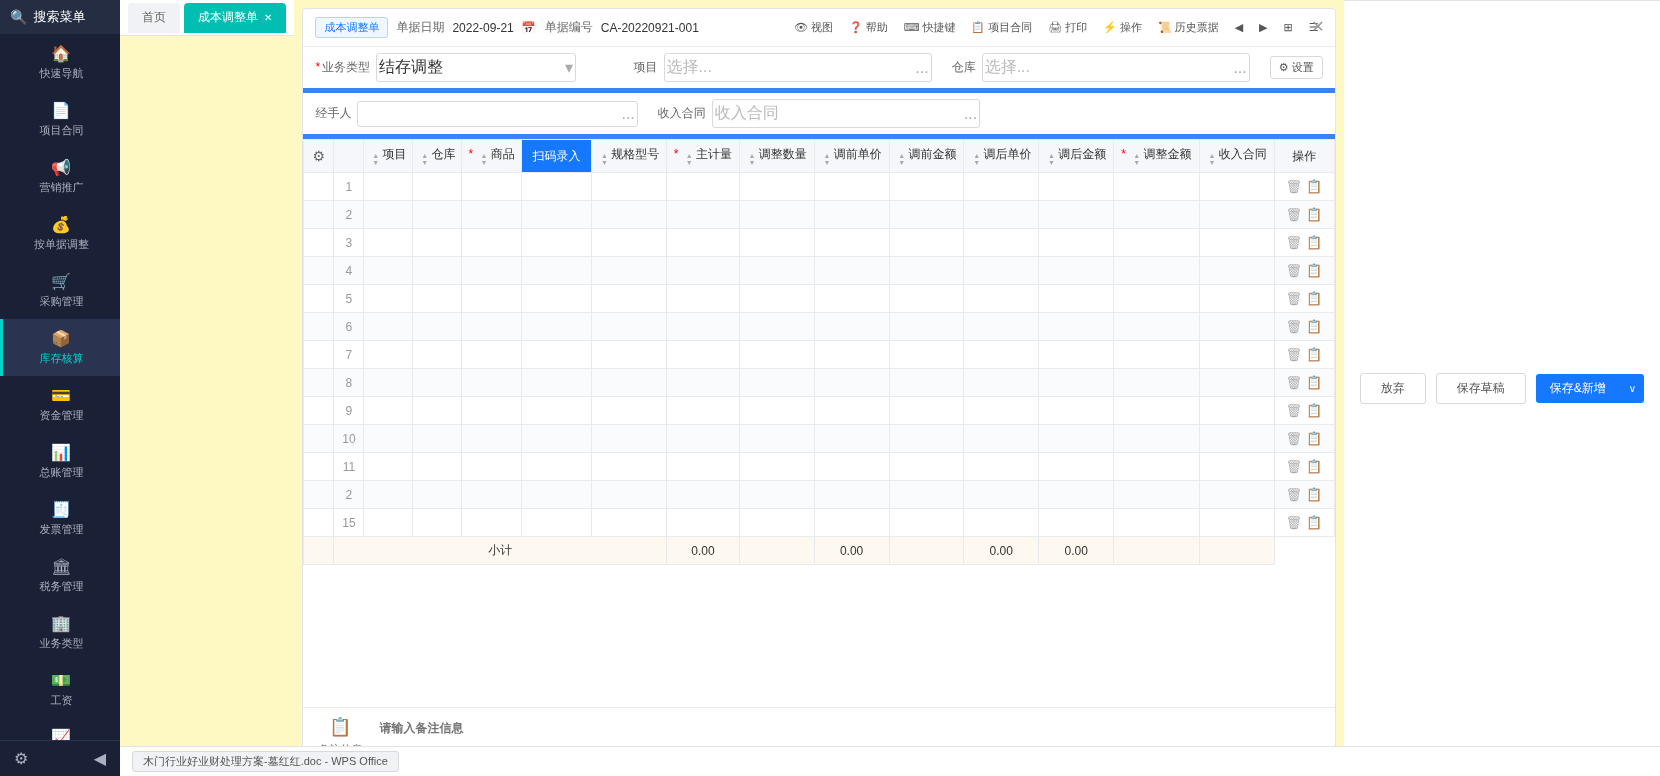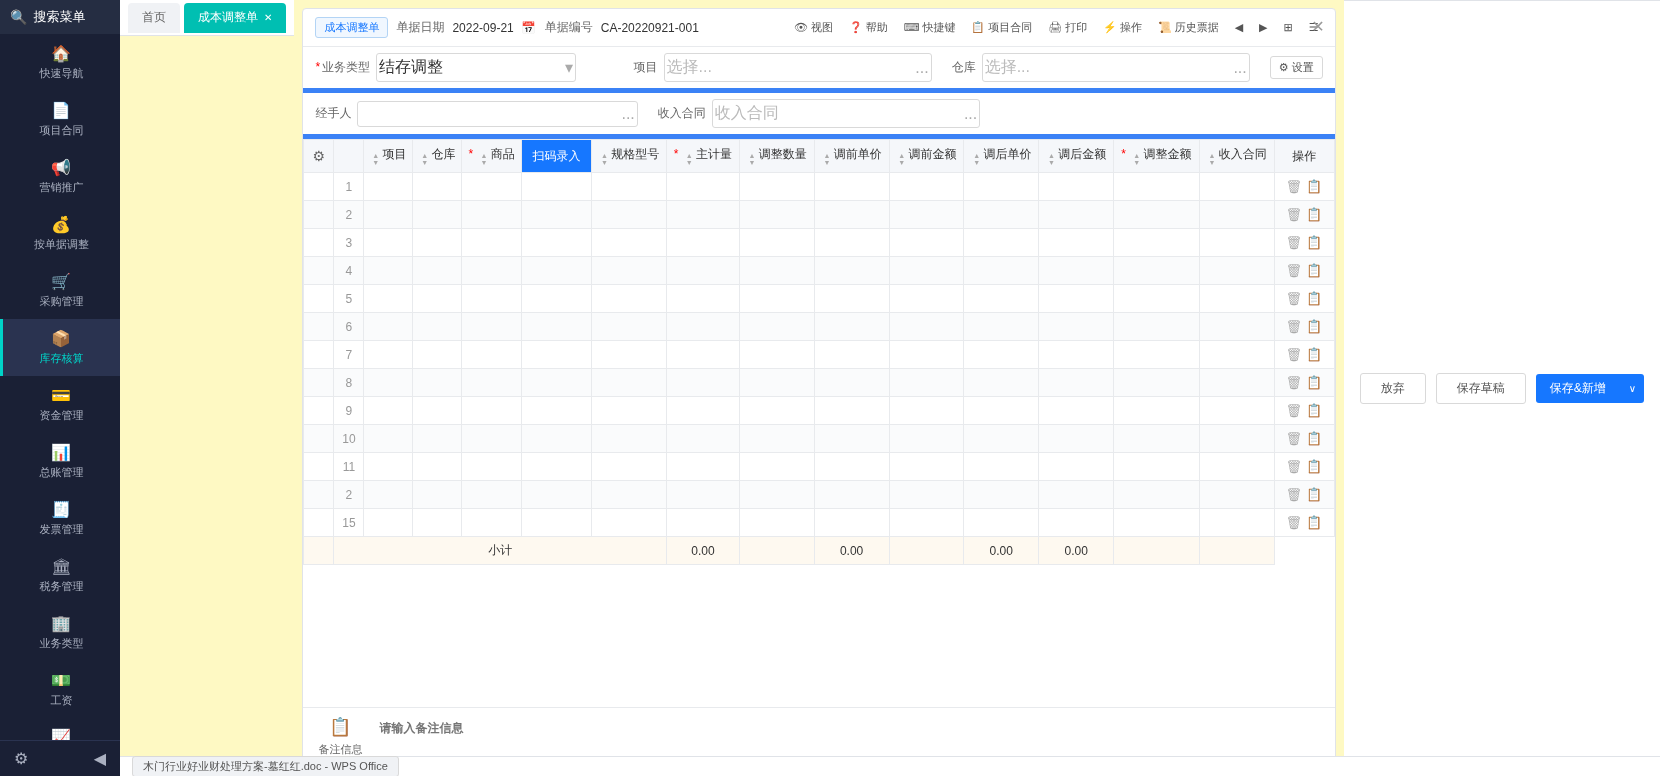--- a/index.html
+++ b/index.html
@@ -281,21 +281,21 @@
     .btn-save-new .main-text { padding: 0 14px; }
     .btn-save-new .divider { width: 1px; background: rgba(255,255,255,0.4); height: 100%; margin: 0; }
     .btn-save-new .arrow { padding: 0 8px; font-size: 10px; }
 
     
     .taskbar {
       position: fixed;
       bottom: 0;
       left: 120px;
       right: 0;
-      height: 20px;
+      height: 30px;
       background: #fff;
       border-top: 1px solid #e0e3e8;
       display: flex;
       align-items: center;
       padding: 0 12px;
       z-index: 100;
     }
     .taskbar-item {
       background: #f0f2f5;
       border: 1px solid #d9d9d9;

